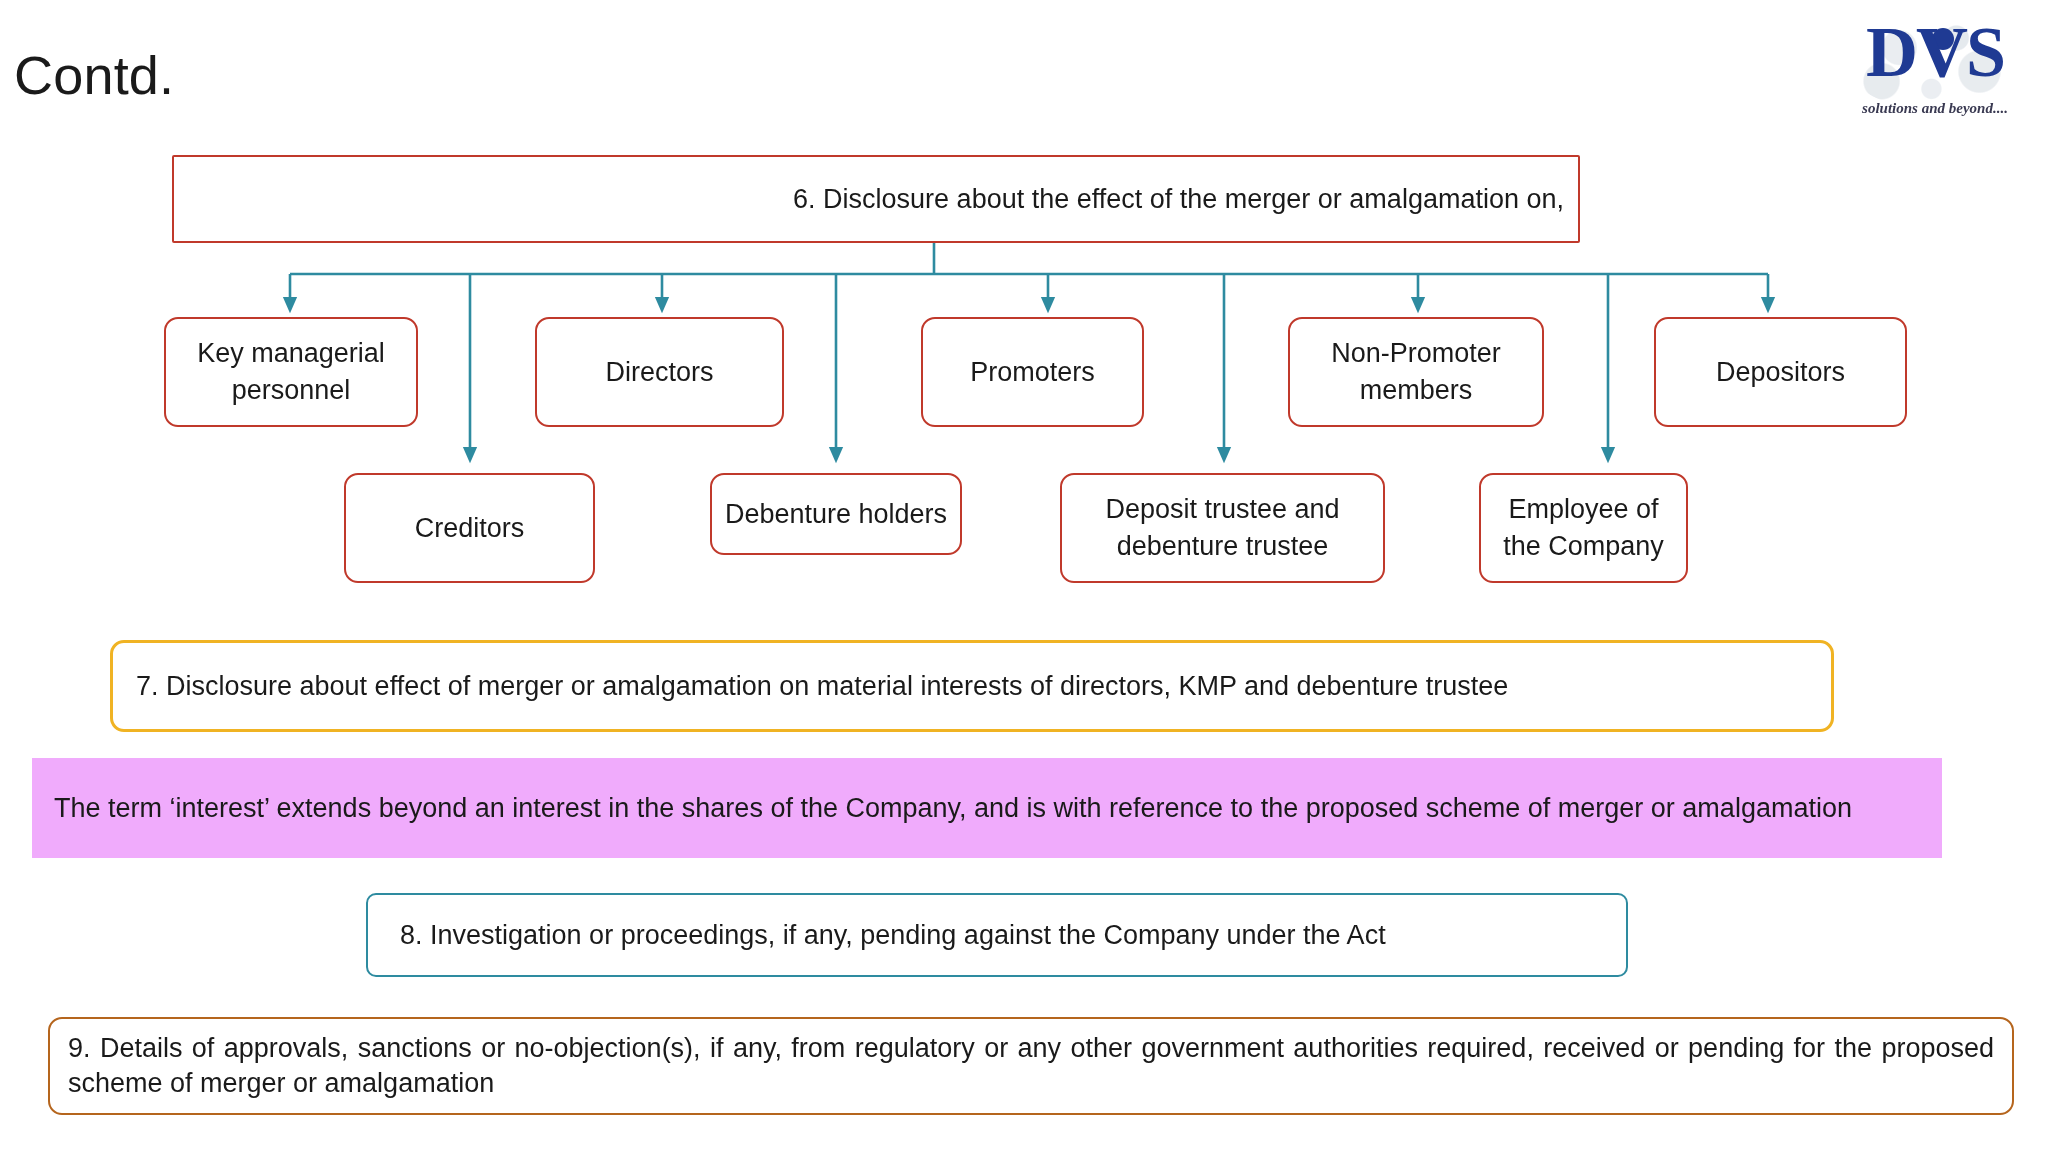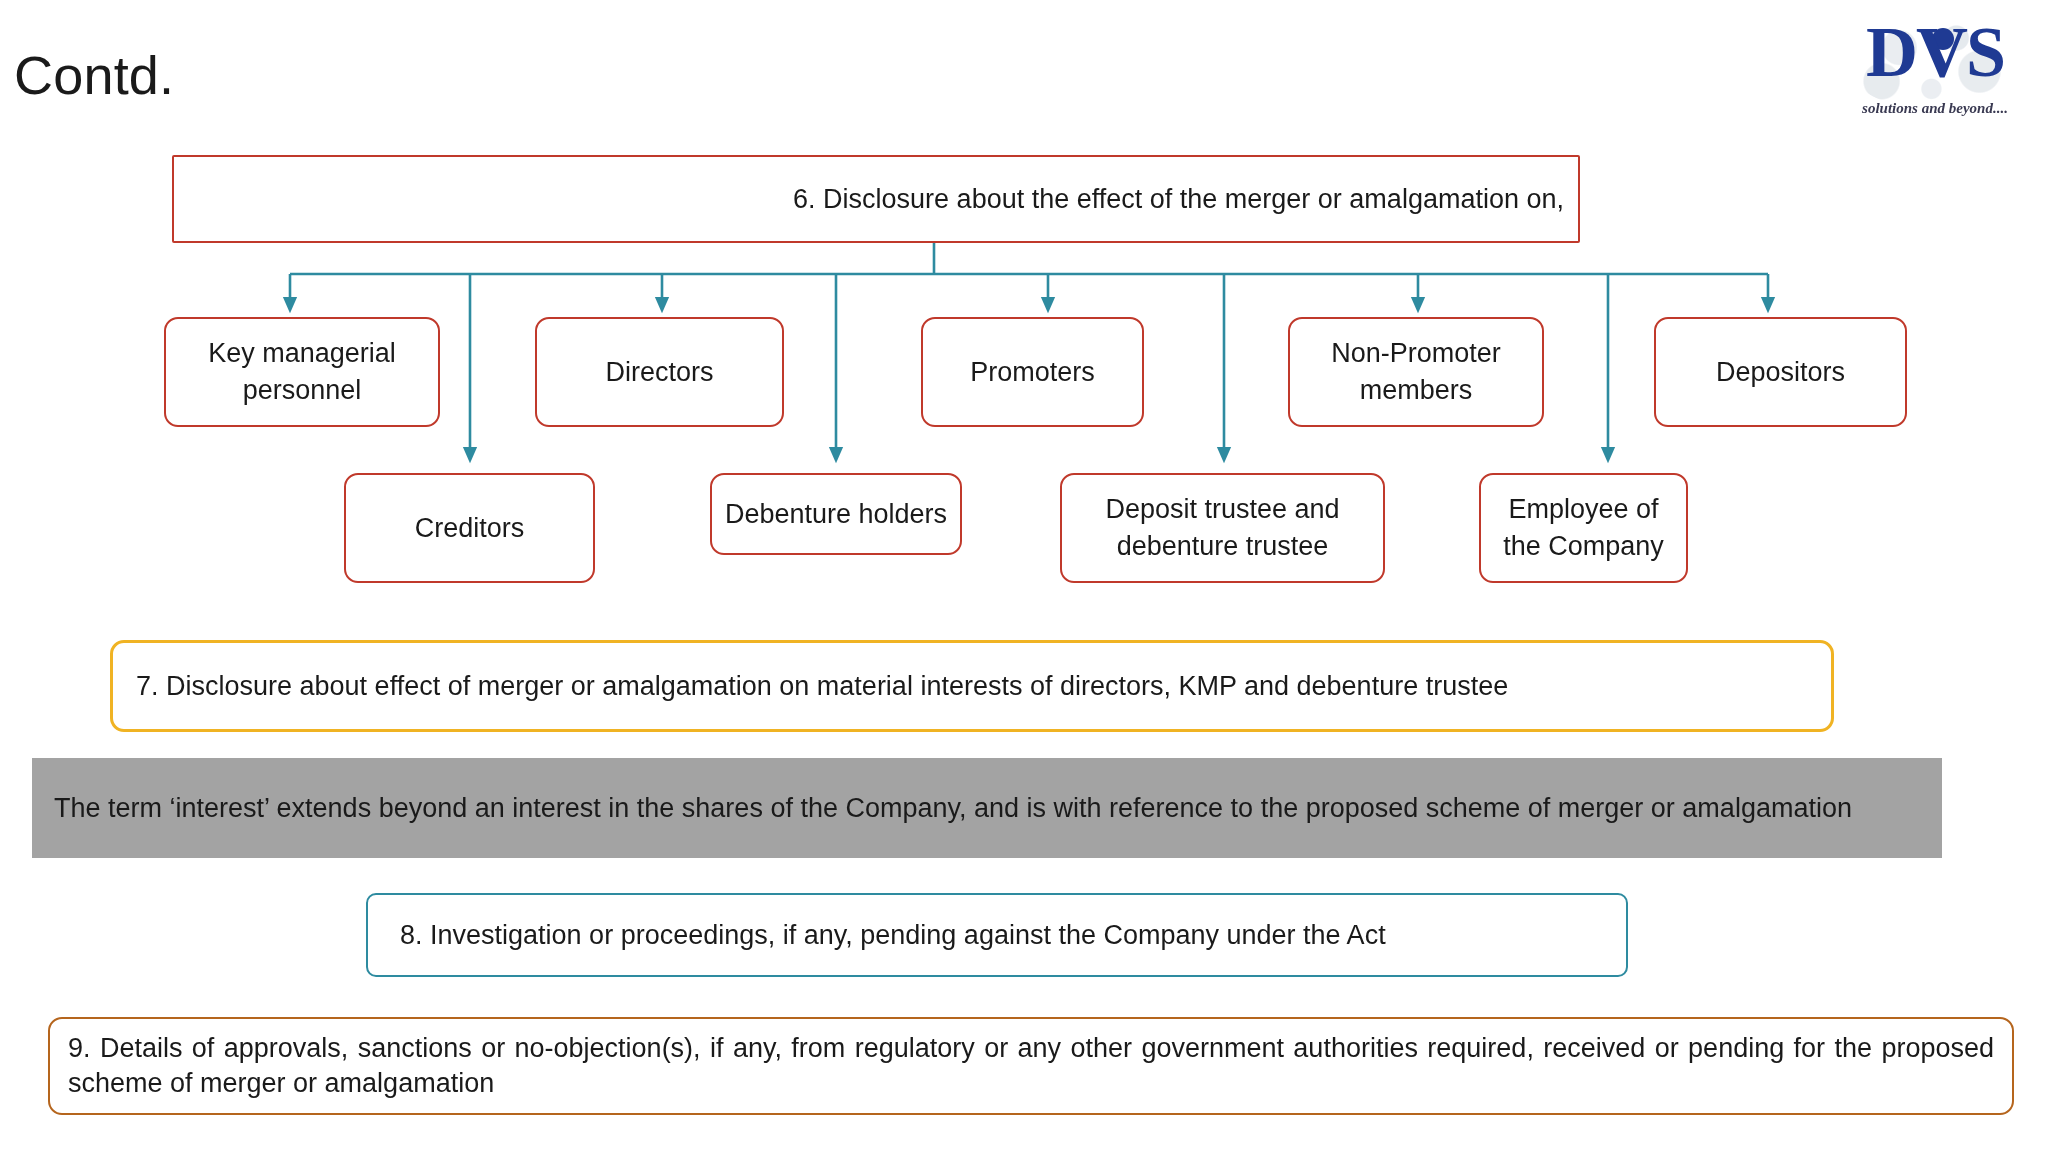--- a/index.html
+++ b/index.html
@@ -116,21 +116,21 @@
     height: 92px;
     border: 3px solid #F0B323;
     border-radius: 14px;
     padding: 0 23px;
   }
   #box-note {
     left: 32px;
     top: 758px;
     width: 1910px;
     height: 100px;
-    background: #a3a3a3;
+    background: #f0abfc;
     border: none;
     padding: 0 22px;
     align-items: center;
   }
   #box-item8 {
     left: 366px;
     top: 893px;
     width: 1262px;
     height: 84px;
     border: 2px solid #2E8BA0;
@@ -211,21 +211,21 @@
     <path d="M836,274 L836,455" marker-end="url(#arrowhead)"></path>
     <path d="M1224,274 L1224,455" marker-end="url(#arrowhead)"></path>
     <path d="M1608,274 L1608,455" marker-end="url(#arrowhead)"></path>
   </g>
 </svg>
 
 <div class="stmt" id="box-item6">
   <span class="stmt-text">6. Disclosure about the effect of the merger or amalgamation on,</span>
 </div>
 
-<div class="node" style="left:164px; top:317px; width:276px; height:110px;">
+<div class="node" style="left:164px; top:317px; width:254px; height:110px;">
   <span>Key managerial personnel</span>
 </div>
 <div class="node" style="left:535px; top:317px; width:249px; height:110px;border-radius:14px;">
   <span>Directors</span>
 </div>
 <div class="node" style="left:921px; top:317px; width:223px; height:110px;">
   <span>Promoters</span>
 </div>
 <div class="node" style="left:1288px; top:317px; width:256px; height:110px;">
   <span>Non-Promoter members</span>

